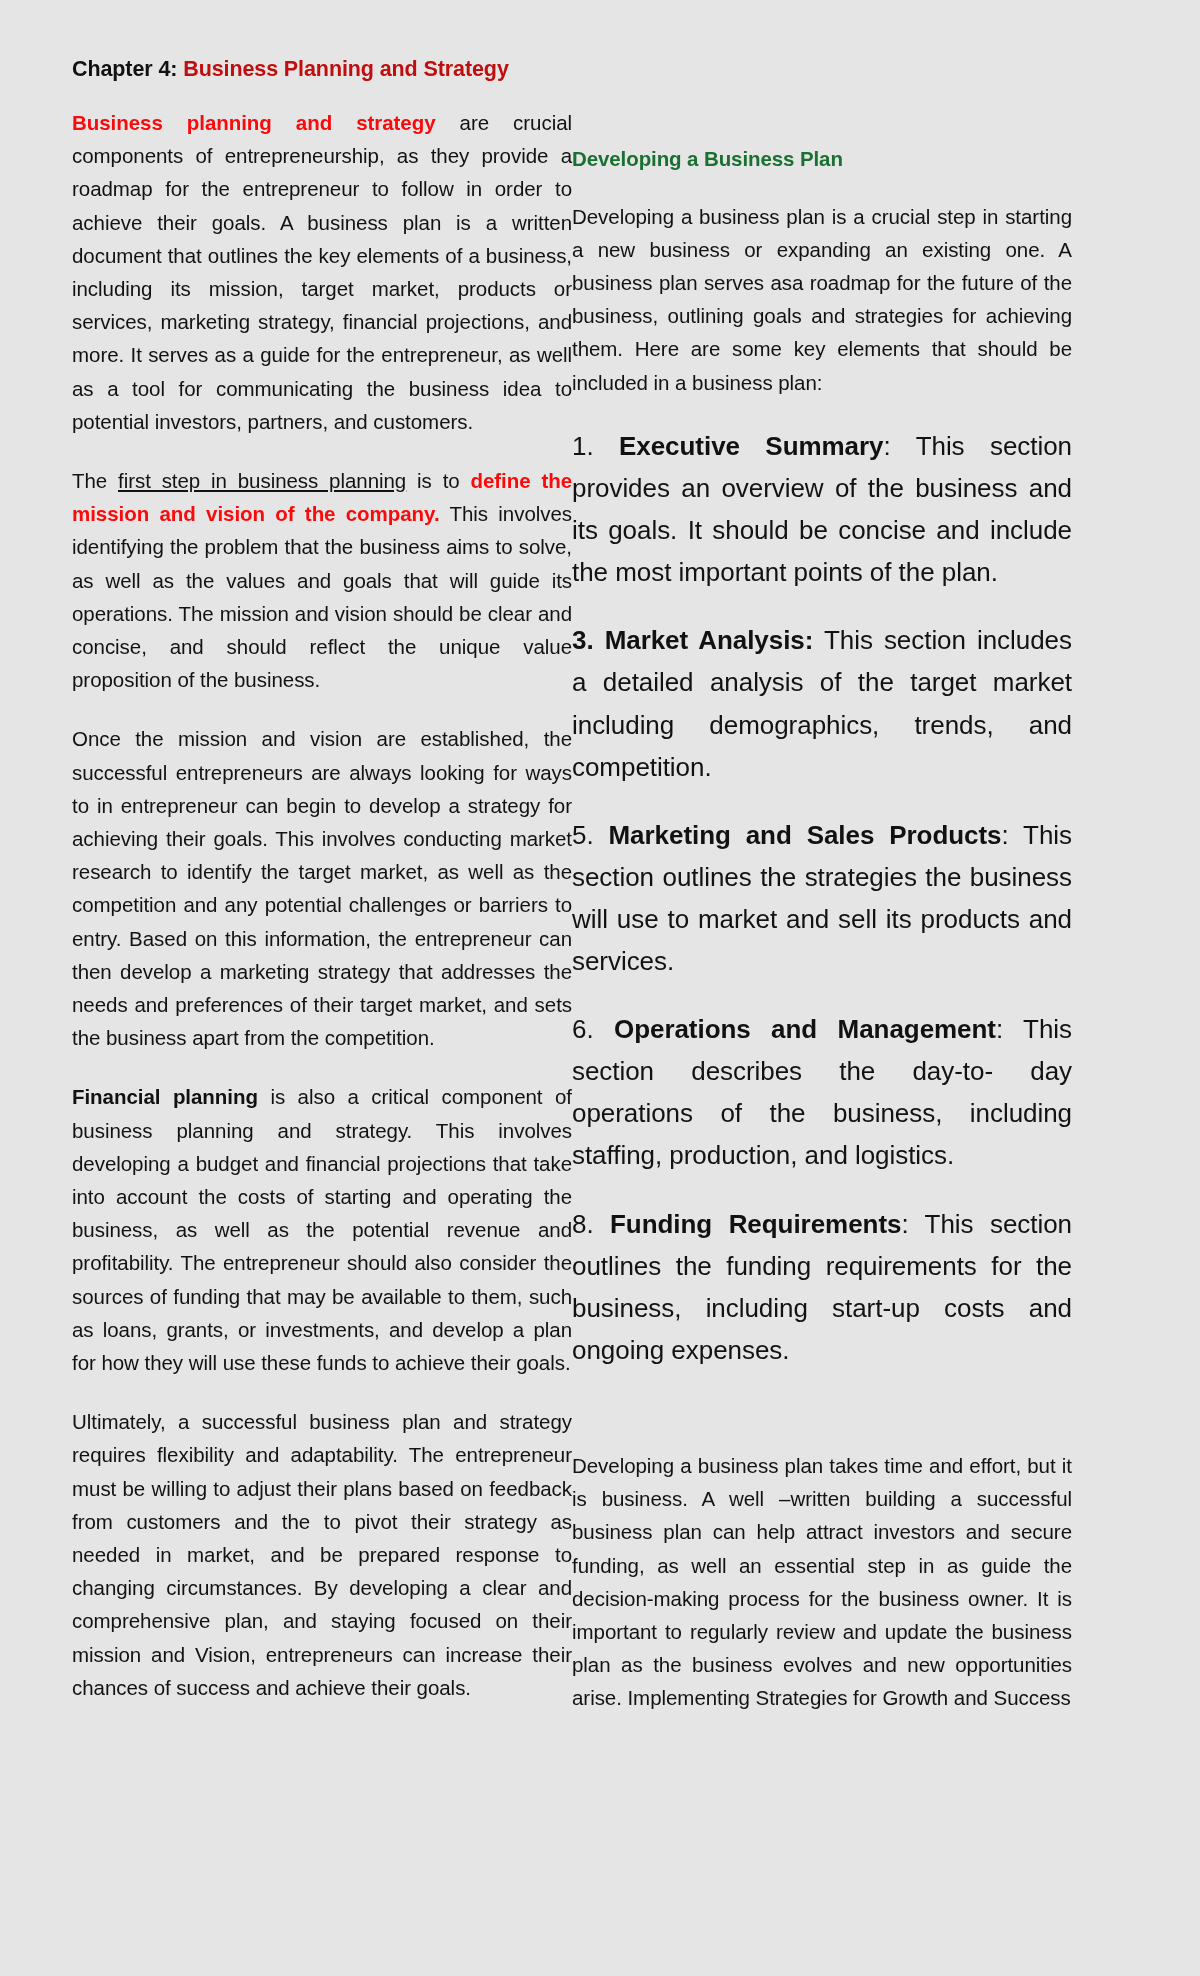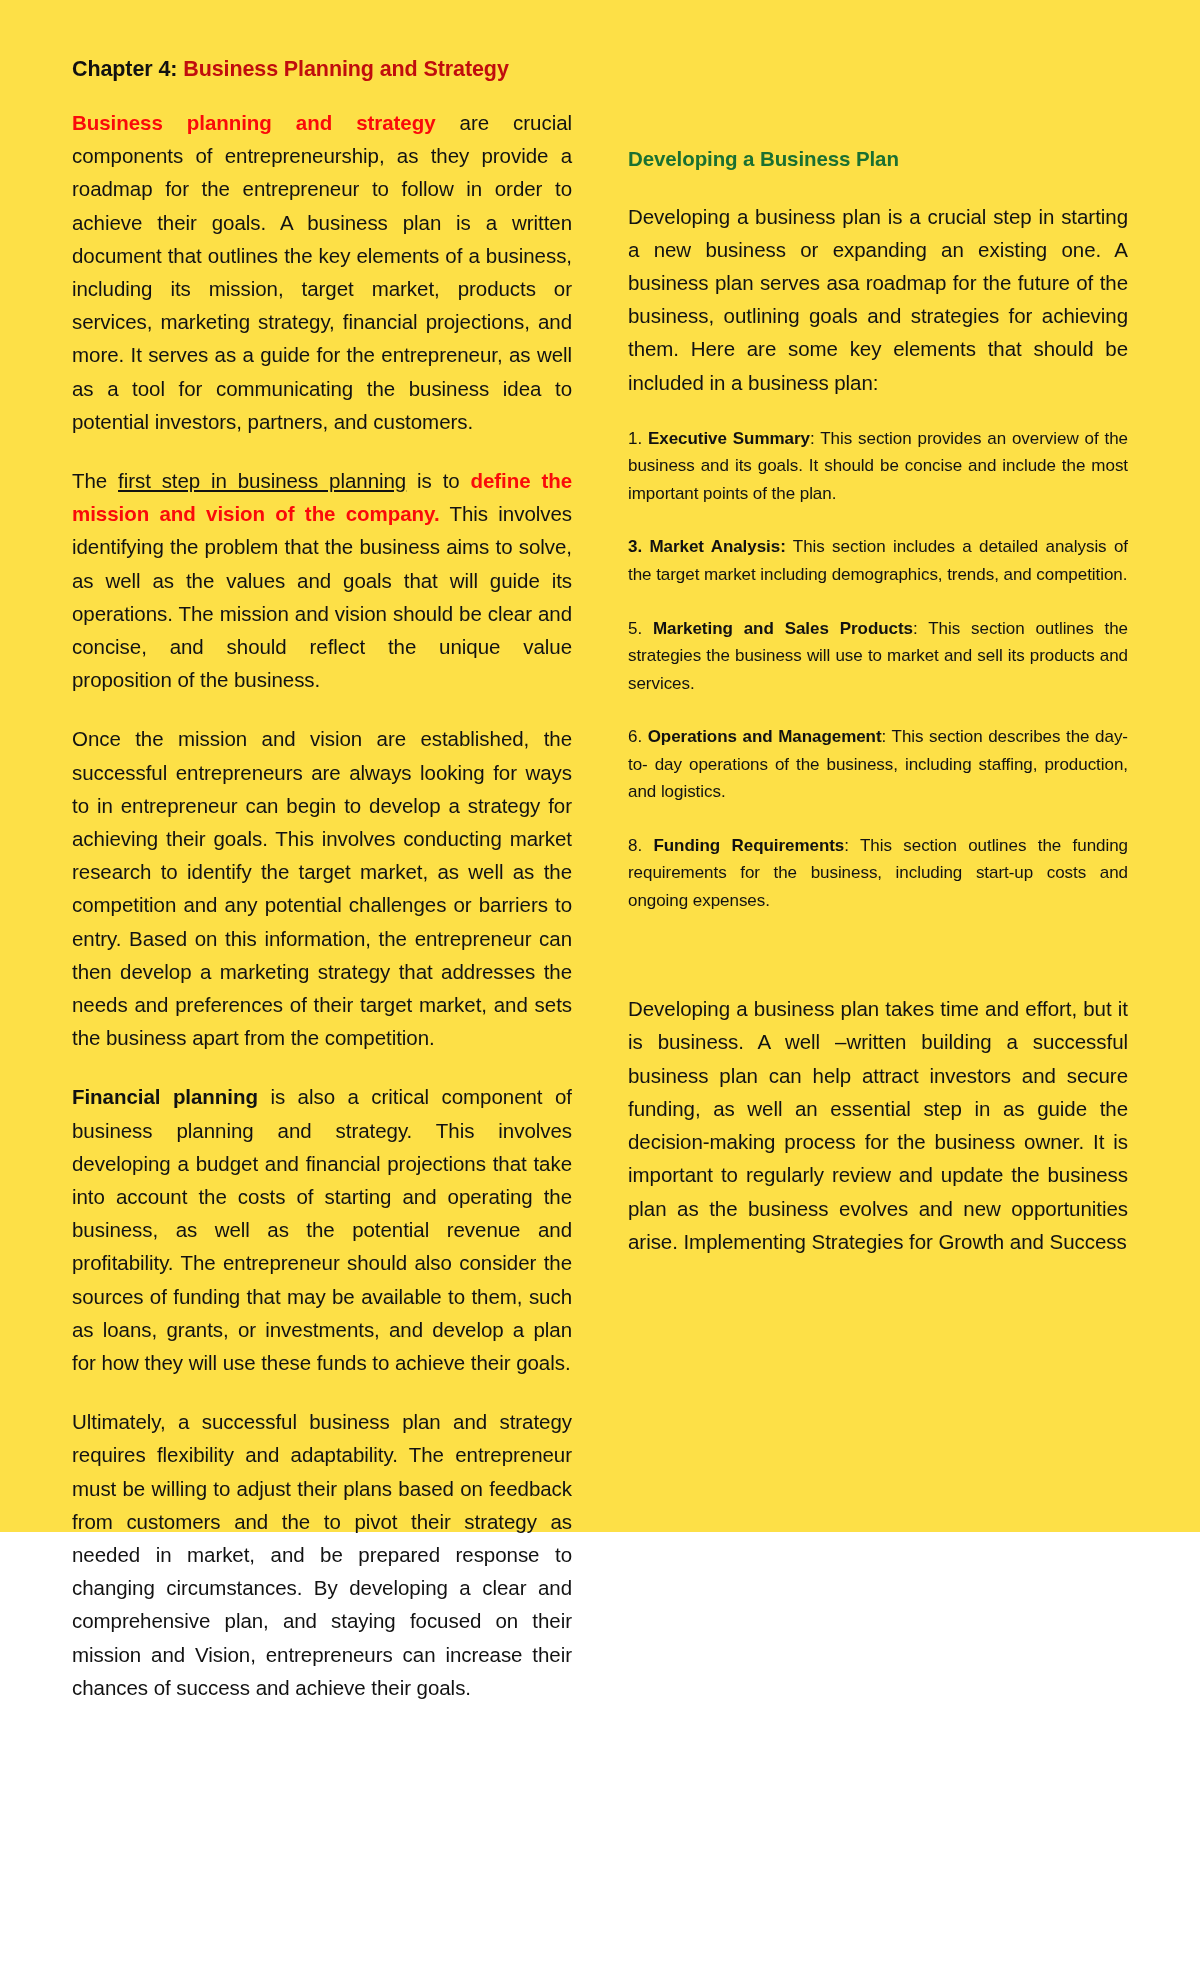--- a/index.html
+++ b/index.html
@@ -10,40 +10,39 @@
   body {
     width: 1200px;
     height: 1976px;
     font-family: "Liberation Sans", sans-serif;
     color: #101010;
     -webkit-font-smoothing: antialiased;
   }
   .page {
     position: relative;
     width: 1200px;
-    height: 1532px;
-    background: #fde047;
+    height: 1976px;
+    background: #e5e5e5;
     box-sizing: border-box;
     padding: 56px 60px 0 72px;
   }
   .chapter-heading {
     font-size: 21.5px;
     font-weight: bold;
     line-height: 1.3;
     letter-spacing: -0.1px;
     margin: 0 0 22px 0;
     color: #111111;
   }
   .chapter-heading .chapter-title {
     color: #c00d0d;
   }
   .columns {
     display: flex;
     align-items: flex-start;
-    gap: 56px;
   }
   .column {
     width: 500px;
     flex: 0 0 500px;
   }
   .column-right {
     padding-top: 38px;
   }
   p.para {
     margin: 0 0 26px 0;
@@ -73,21 +72,21 @@
   .section-heading {
     font-size: 20.5px;
     font-weight: bold;
     color: #1a7031;
     margin: 1px 0 26px 0;
     line-height: 1.4;
     letter-spacing: -0.1px;
   }
   .list-item {
     margin: 0 0 26px 0;
-    font-size: 17px;
+    font-size: 26px;
     line-height: 1.62;
     text-align: justify;
     color: #121212;
     letter-spacing: -0.05px;
   }
   .gap-block {
     height: 52px;
   }
 </style>
 </head>

